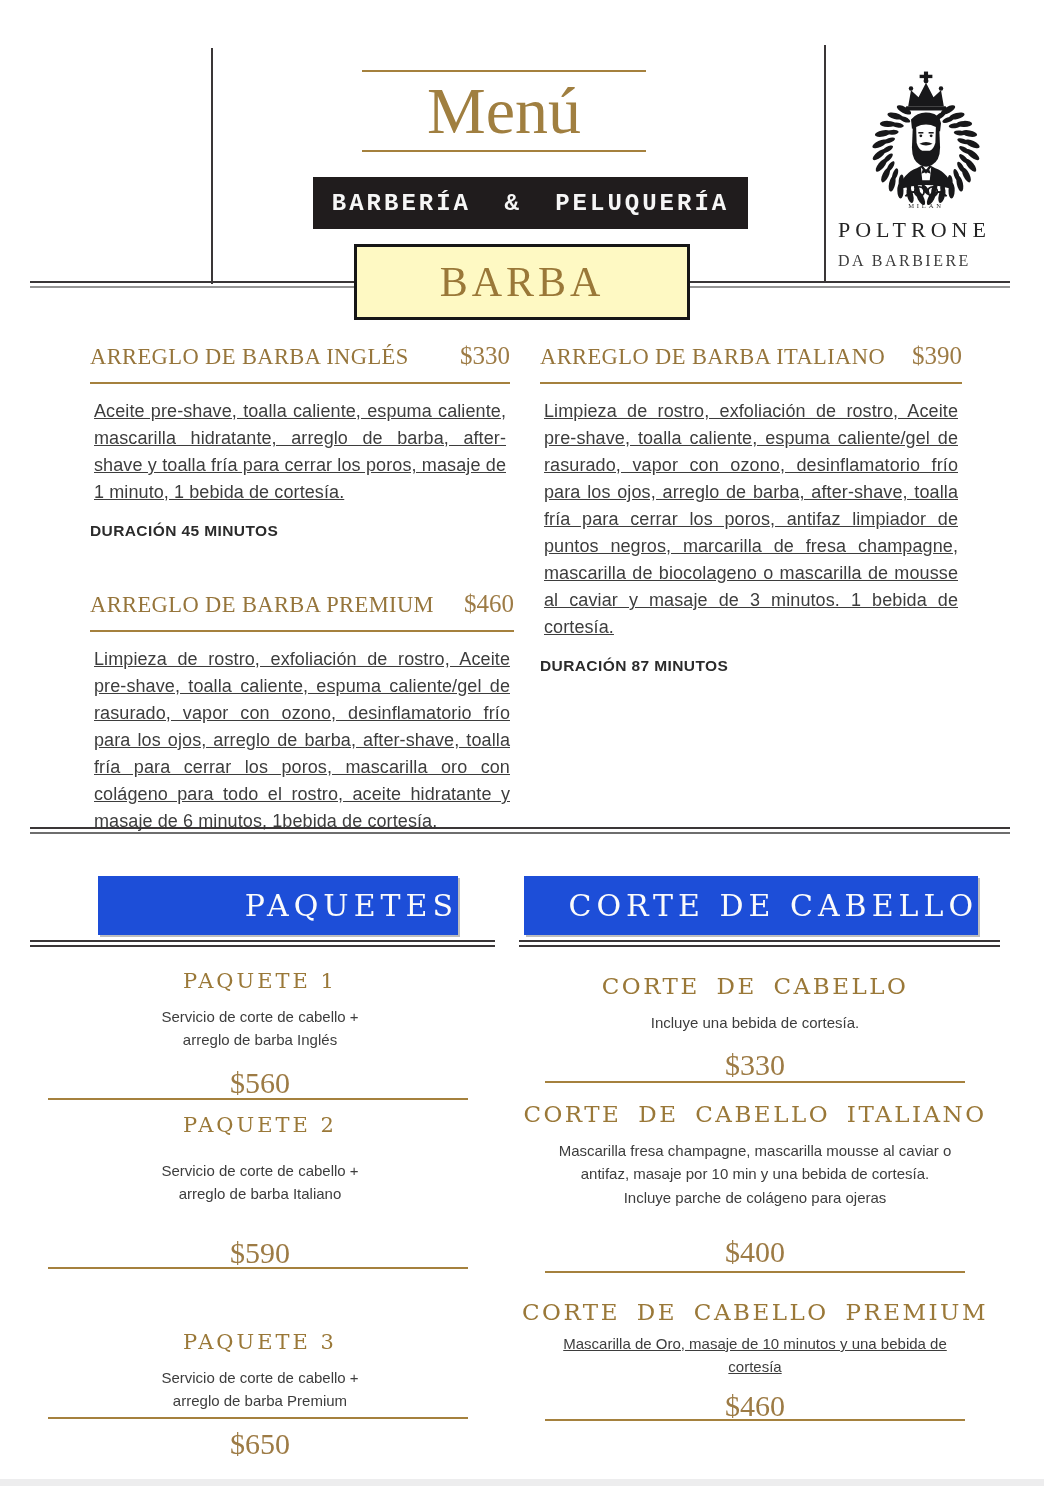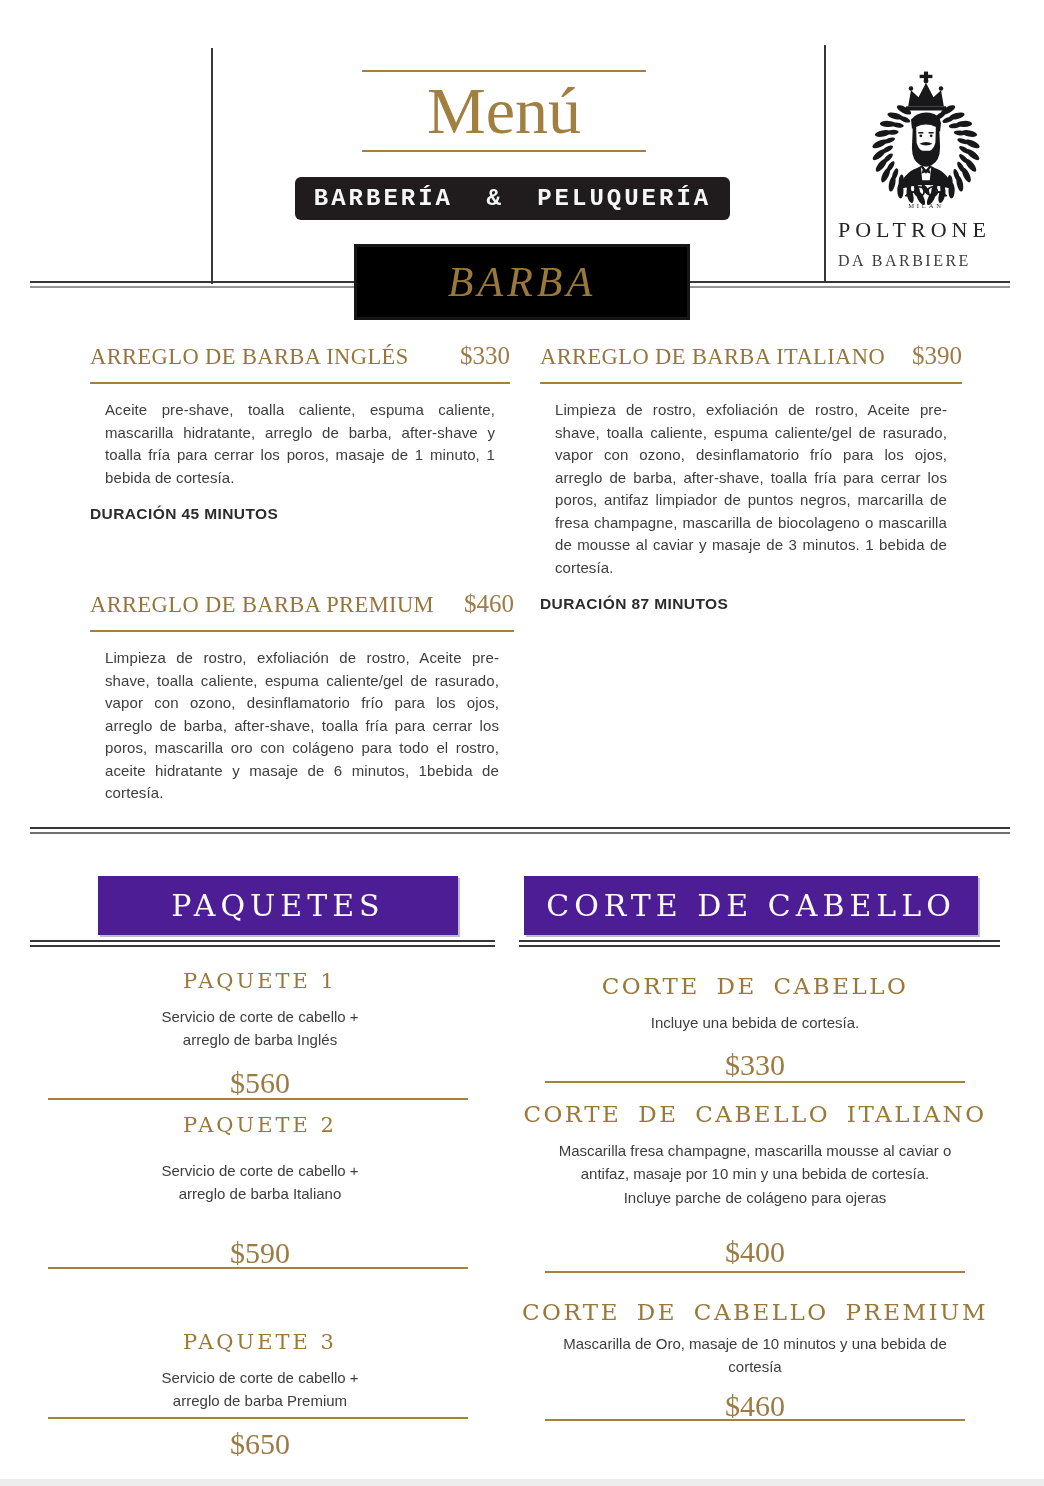--- a/index.html
+++ b/index.html
@@ -17,72 +17,72 @@
   .sub-l{left:30px;top:940px;width:465px;border-bottom-color:#3a3637;}
   .sub-r{left:519px;top:940px;width:481px;border-bottom-color:#3a3637;}
 
   
   .menu-title{position:absolute;left:362px;top:70px;width:284px;text-align:center;}
   .menu-title .overline{border-top:2.5px solid #a5813e;width:100%;}
   .menu-title .title-text{font-family:"Liberation Serif",serif;font-size:66px;line-height:1.18;color:#a07f40;}
   .menu-title .underline{border-top:2.5px solid #a5813e;width:100%;}
 
   
-  .black-banner{position:absolute;left:295px;top:177px;width:435px;height:43px;background:#201c1d;
-                display:flex;align-items:center;justify-content:center;border-radius:6px;}
+  .black-banner{position:absolute;left:313px;top:177px;width:435px;height:52px;background:#201c1d;
+                display:flex;align-items:center;justify-content:center;}
   .black-banner span{font-family:"Liberation Mono",monospace;font-weight:bold;font-size:24px;
                      color:#f6f6f6;letter-spacing:3px;word-spacing:16px;white-space:nowrap;}
 
   
   .logo{position:absolute;left:838px;top:64px;width:175px;}
   .logo svg{display:block;margin:0 auto;}
   .brand-name{font-family:"Liberation Serif",serif;font-size:22px;letter-spacing:5px;color:#242424;margin-top:1px;}
   .brand-sub{font-family:"Liberation Serif",serif;font-size:16px;letter-spacing:2.5px;color:#3c3c3c;margin-top:9px;}
 
   
   .barba-box{position:absolute;left:354px;top:244px;width:330px;height:70px;border:3px solid #161616;
-             background:#000000;display:flex;align-items:center;justify-content:center;z-index:5;font-style:italic;}
+             background:#fef9c3;display:flex;align-items:center;justify-content:center;z-index:5;}
   .barba-box span{font-family:"Liberation Serif",serif;font-size:42px;letter-spacing:4px;color:#9a7838;}
 
   
   .item{position:absolute;}
   .i1{left:90px;top:342px;width:420px;}
   .i2{left:540px;top:342px;width:422px;}
   .i3{left:90px;top:590px;width:424px;}
   .ihead{display:flex;justify-content:space-between;align-items:baseline;}
   .ihead h3{margin:0;font-family:"Liberation Serif",serif;font-weight:normal;font-size:22.5px;
             letter-spacing:0.4px;color:#96753b;white-space:nowrap;}
   .price{font-family:"Liberation Serif",serif;font-size:25px;color:#9d7b45;}
   .grule{border-top:2px solid #a5813e;margin:12px 0 14px;}
-  .desc{margin:15px;font-size:15px;line-height:1.5;text-align:justify;color:#3d3d3d;letter-spacing:0.1px;}
+  .desc{margin:4px;font-size:18px;line-height:1.5;text-align:justify;color:#3d3d3d;letter-spacing:0.1px;text-decoration:underline;}
   .dur{margin:16px 0 0;font-weight:bold;font-size:15.5px;color:#2b2b2b;letter-spacing:0.4px;}
 
   
-  .banner{position:absolute;background:#4c1d95;display:flex;align-items:center;justify-content:center;
+  .banner{position:absolute;background:#1d4ed8;display:flex;align-items:center;justify-content:flex-end;
           box-shadow:2px 2px 0 #bdbdbd;}
   .ban-paq{left:98px;top:876px;width:360px;height:59px;}
   .ban-cor{left:524px;top:876px;width:454px;height:59px;}
   .banner span{font-family:"DejaVu Serif",serif;font-size:30px;color:#fbfbfb;letter-spacing:5px;white-space:nowrap;}
 
   
   .pack,.cort{position:absolute;text-align:center;}
   .pk1{left:50px;top:962px;width:420px;}
   .pk2{left:50px;top:1106px;width:420px;}
   .pk3{left:50px;top:1323px;width:420px;}
   .ct1{left:520px;top:966px;width:470px;}
   .ct2{left:520px;top:1094px;width:470px;}
   .ct3{left:520px;top:1292px;width:470px;}
   .pname,.cname{font-family:"DejaVu Serif",serif;font-size:21px;letter-spacing:3px;color:#9a7838;white-space:nowrap;margin-top:7px;}
   .cname{font-size:23px;letter-spacing:2.5px;word-spacing:7px;}
   .pdesc,.cdesc{margin-top:12px;font-size:15px;line-height:1.55;color:#3d3d3d;white-space:pre-line;}
   .pprice,.cprice{margin-top:14px;font-family:"Liberation Serif",serif;font-size:30px;color:#9d7b45;}
   .pk2 .pdesc{margin-top:22px;}
   .pk2 .pprice{margin-top:30px;}
   .ct2 .cprice{margin-top:26px;}
-  .ct3 .cdesc{margin-top:7px;}
+  .ct3 .cdesc{margin-top:7px;text-decoration:underline;}
   .ct3 .cprice{margin-top:10px;}
 
   
   .gdiv{position:absolute;border-top:2.5px solid #a5813e;}
   .gd1{left:48px;top:1098px;width:420px;}
   .gd2{left:48px;top:1267px;width:420px;}
   .gd3{left:48px;top:1417px;width:420px;}
   .gd4{left:545px;top:1081px;width:420px;}
   .gd5{left:545px;top:1271px;width:420px;}
   .gd6{left:545px;top:1419px;width:420px;}

